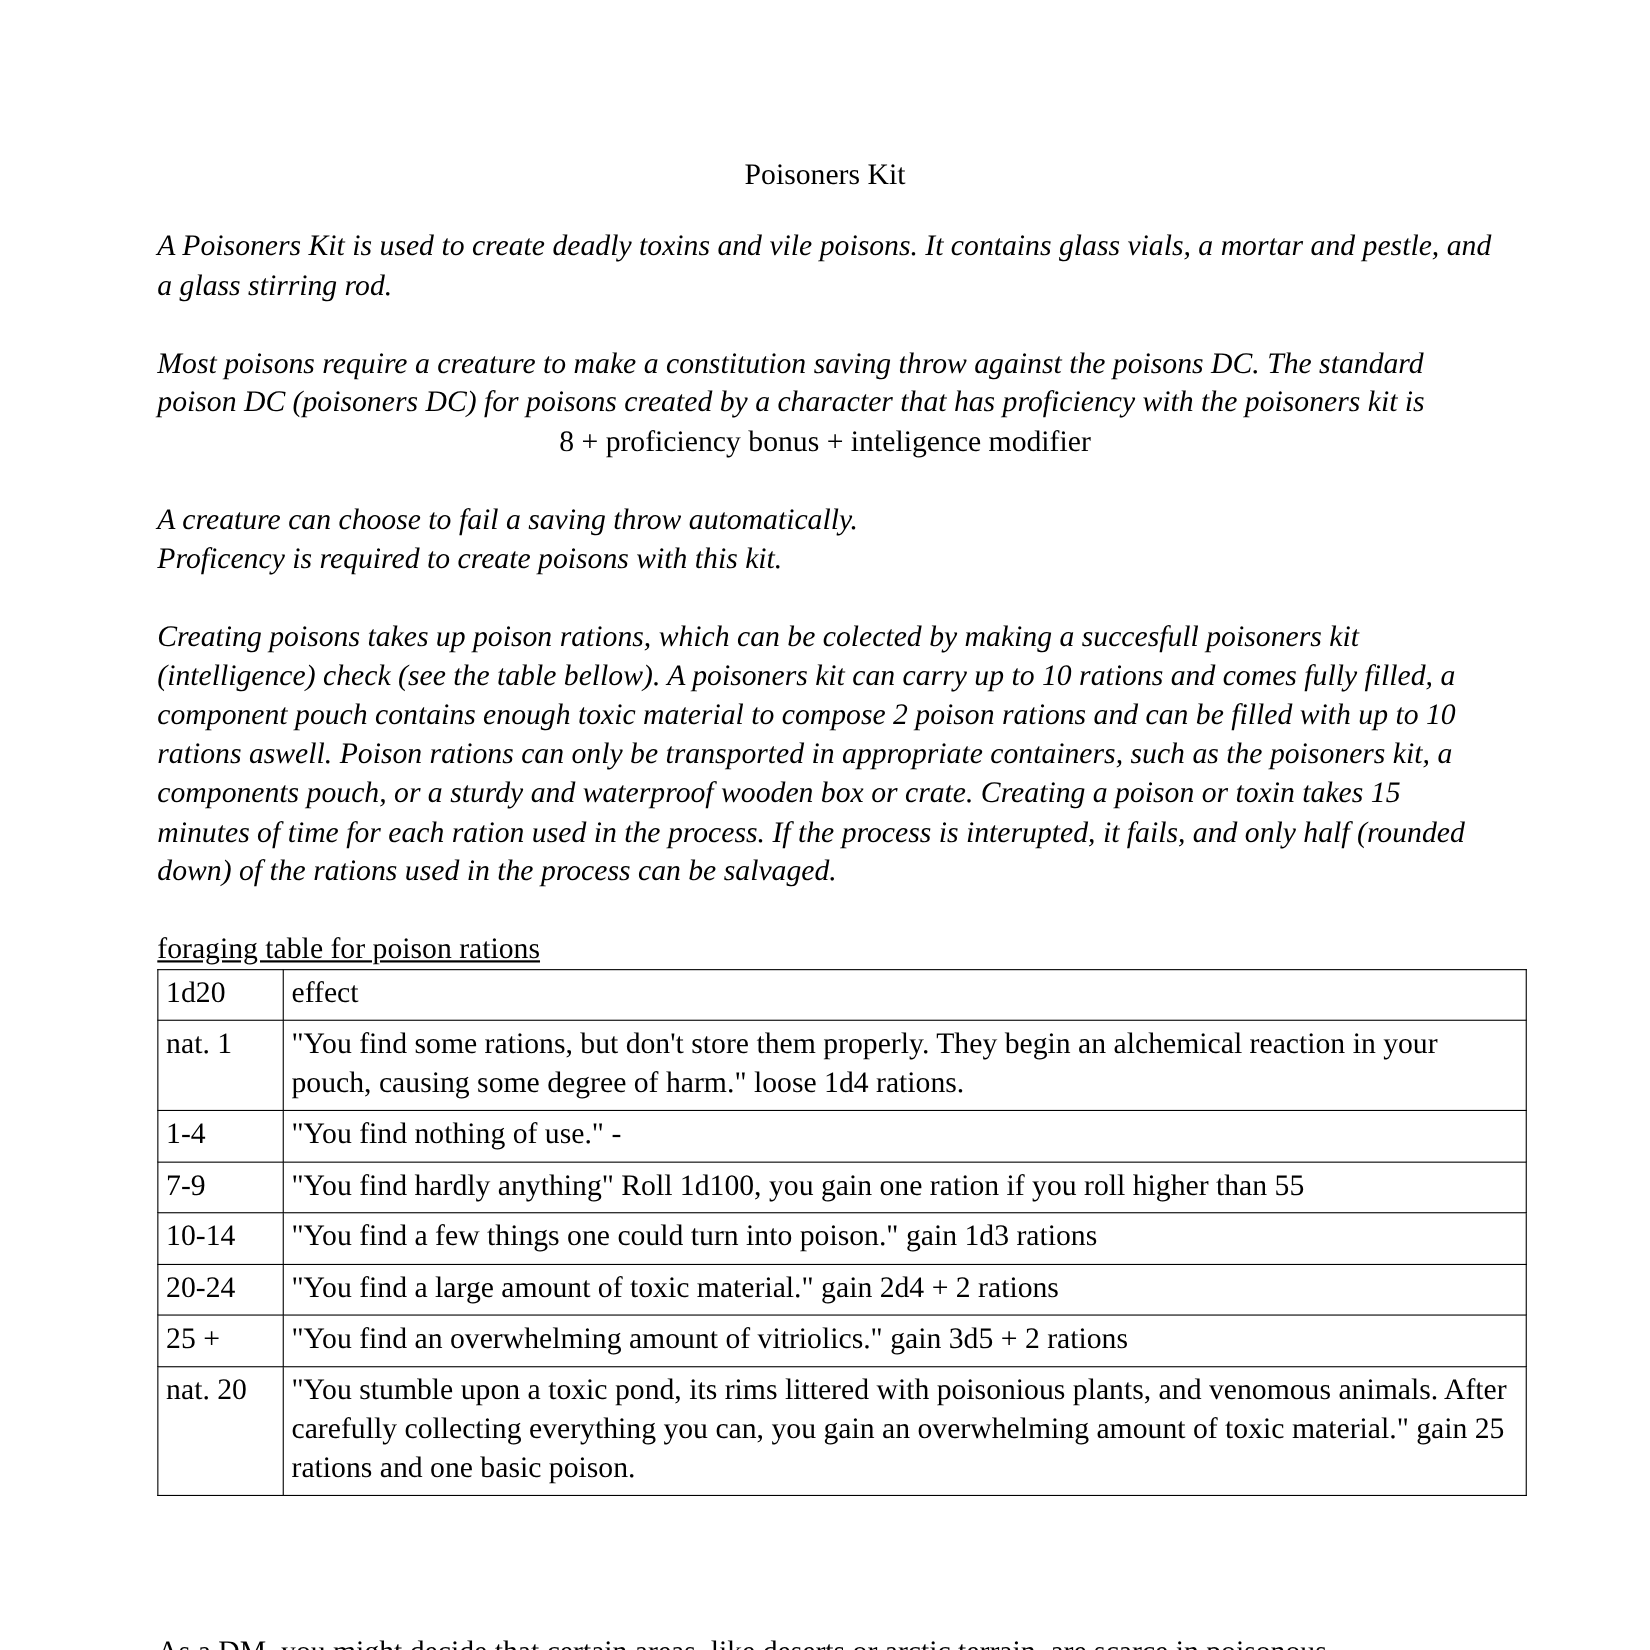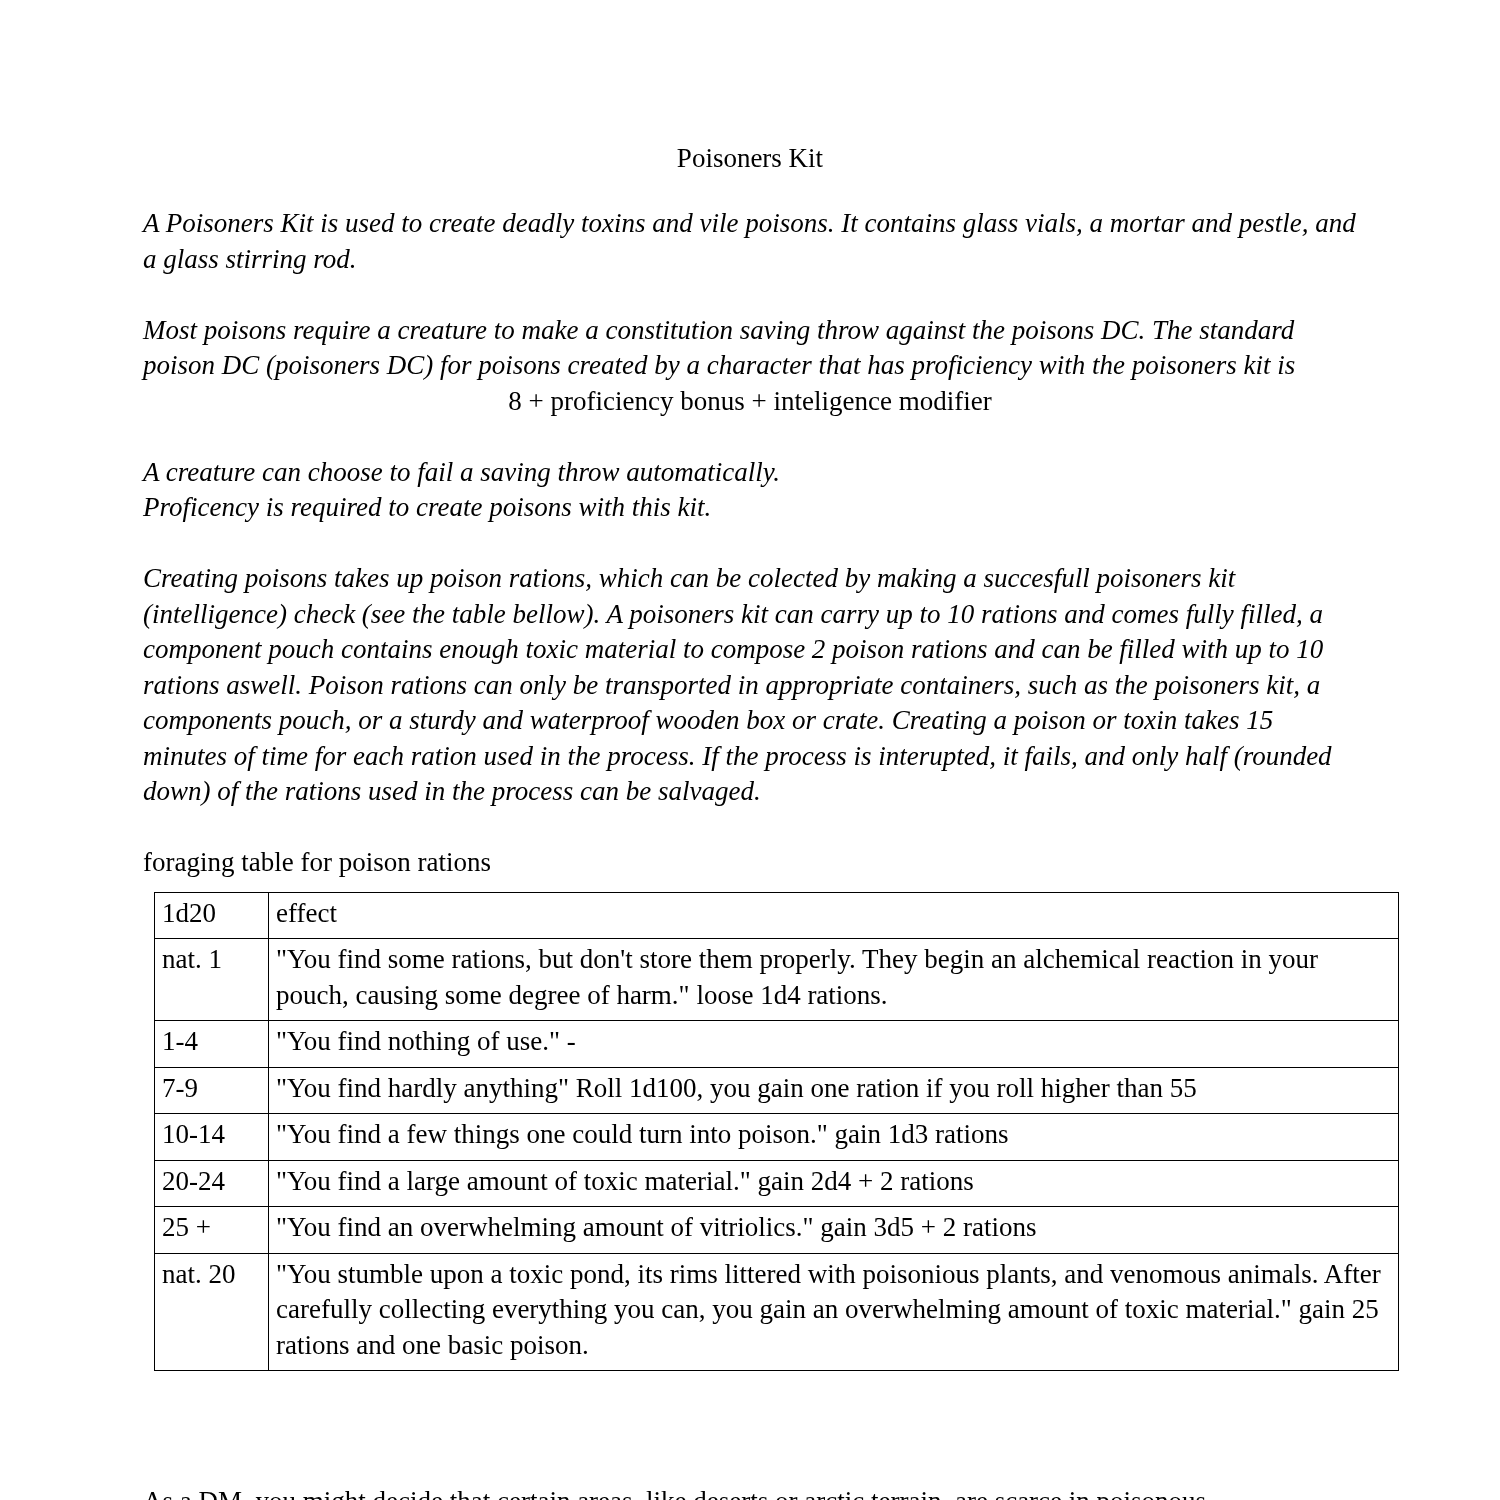--- a/index.html
+++ b/index.html
@@ -51,31 +51,32 @@
   .formula {
     text-align: center;
     font-size: 27px;
     line-height: 35.5px;
     margin: 0;
   }
   .table-caption {
     font-size: 27px;
     line-height: 35.5px;
     margin: 0;
+    text-decoration: underline;
     display: inline-block;
   }
   .caption-wrap {
     margin: 0;
     padding: 0;
   }
   table.foraging {
     border-collapse: collapse;
     width: 1214px;
     table-layout: fixed;
-    margin: 11px;
+    margin: 0;
   }
   table.foraging td {
     border: 1px solid #000000;
     font-size: 27px;
     line-height: 35.5px;
     vertical-align: top;
     padding: 3px 7px 7px 7px;
   }
   table.foraging td.col-roll {
     width: 99px;

